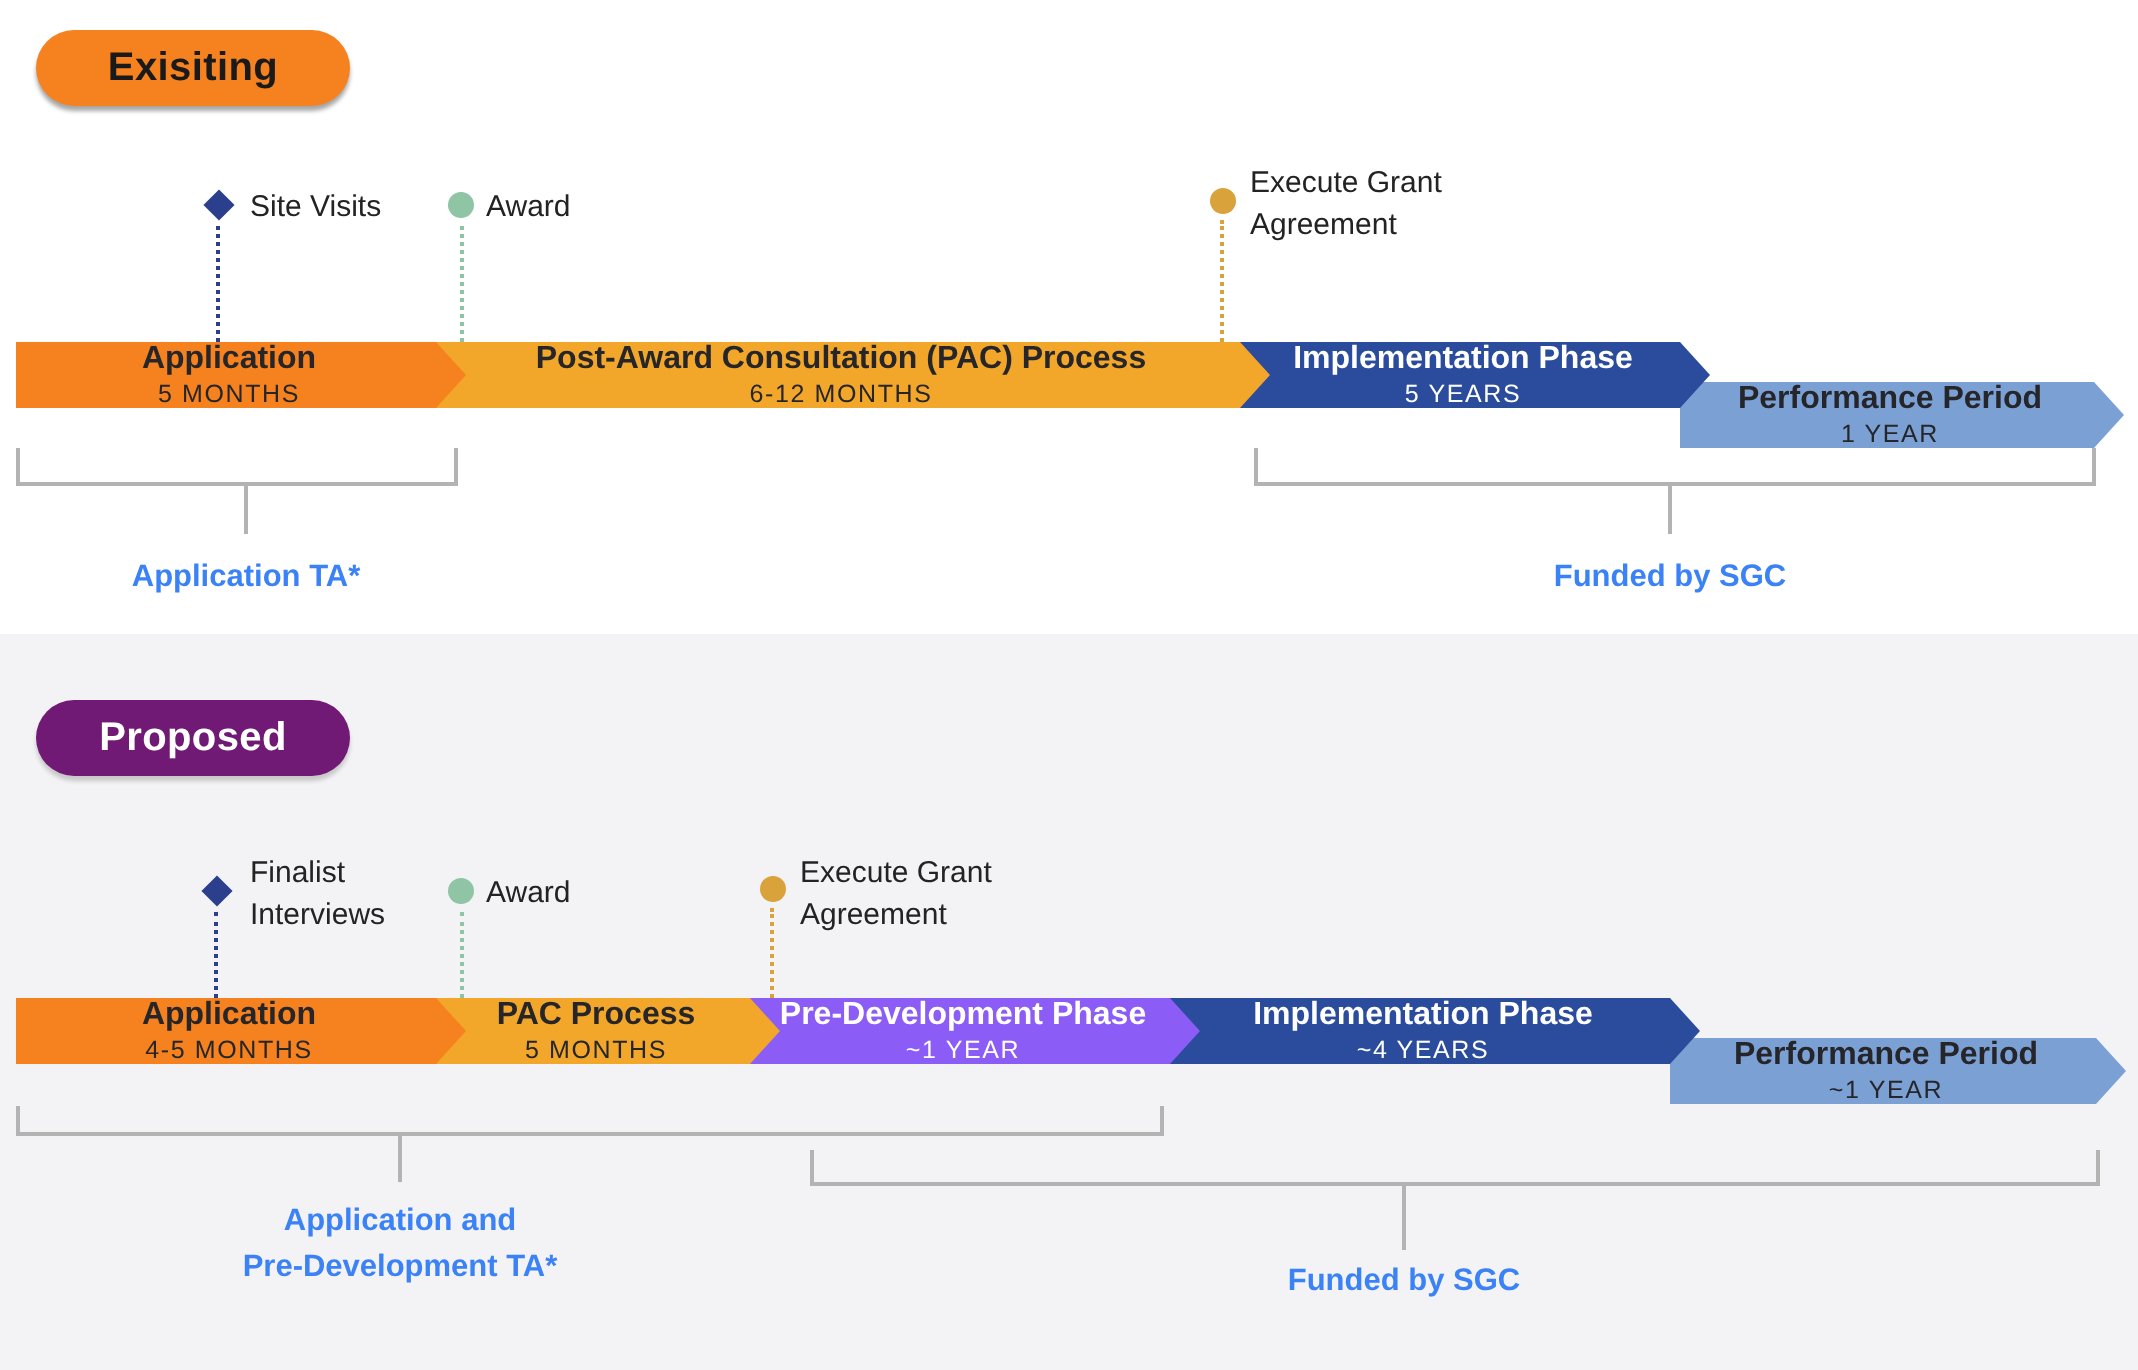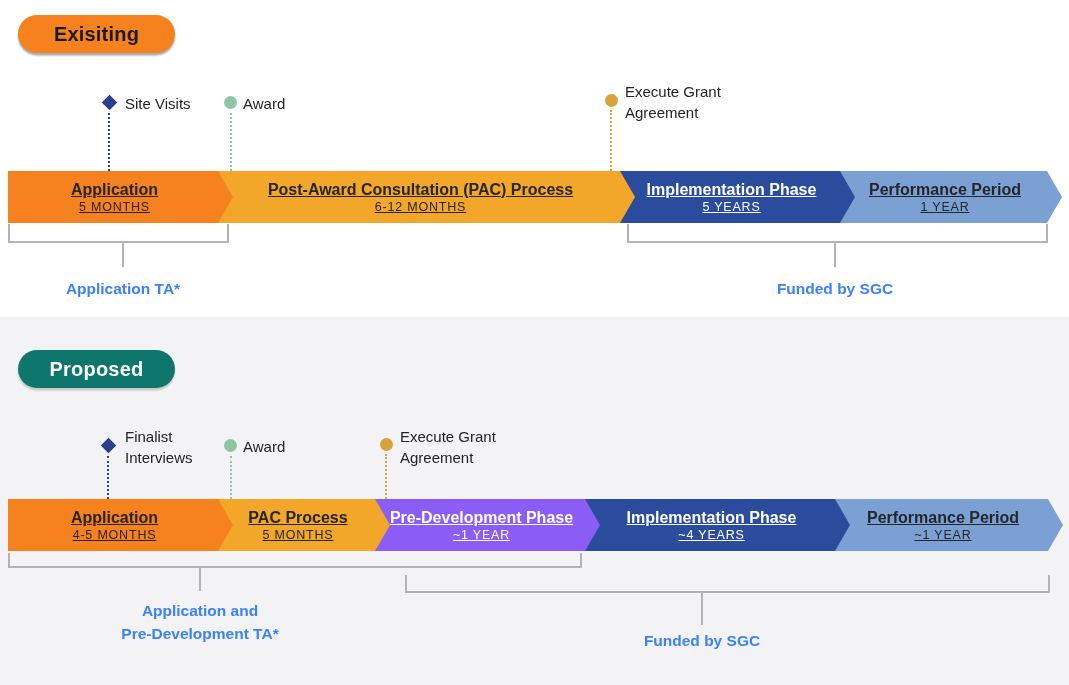--- a/index.html
+++ b/index.html
@@ -5,33 +5,33 @@
   html,body{margin:0;padding:0;}
   body{font-family:"Liberation Sans",sans-serif;background:#ffffff;}
   .canvas{position:relative;width:1069px;height:685px;background:#ffffff;overflow:hidden;}
 
   .gray-panel{position:absolute;left:0;top:317px;width:1069px;height:368px;background:#f3f3f5;}
 
   
   .pill{position:absolute;border-radius:20px;display:flex;align-items:center;justify-content:center;
         font-weight:bold;font-size:20px;letter-spacing:.2px;}
   .pill-orange{background:#f5821f;color:#1a1a1a;box-shadow:0 2.5px 2px rgba(0,0,0,.35);}
-  .pill-blue{background:#0f766e;color:#ffffff;box-shadow:0 2.5px 2px rgba(0,0,0,.18);}
+  .pill-blue{background:#701a75;color:#ffffff;box-shadow:0 2.5px 2px rgba(0,0,0,.18);}
 
   
-  .seg{position:absolute;height:52px;display:flex;flex-direction:column;justify-content:center;
+  .seg{position:absolute;height:33px;display:flex;flex-direction:column;justify-content:center;
        clip-path:polygon(0 0, calc(100% - 15px) 0, 100% 50%, calc(100% - 15px) 100%, 0 100%);
-       padding-right:0;box-sizing:border-box;text-decoration:underline;}
+       padding-right:0;box-sizing:border-box;}
   .seg-inner{display:flex;flex-direction:column;align-items:center;gap:1px;padding-right:12px;}
   .seg-title{font-weight:bold;font-size:16px;line-height:18px;white-space:nowrap;}
   .seg-sub{font-size:12.5px;line-height:14px;letter-spacing:.8px;white-space:nowrap;}
   .seg-orange{background:#f5821f;}
   .seg-gold{background:#f2a72b;}
   .seg-darkblue{background:#2b4c9c;}
-  .seg-lightblue{background:#7aa0d4;}
+  .seg-lightblue{background:#7aa0d4;margin-top:20px;}
   .seg-rust{background:#8b5cf6;}
   .txt-dark{color:#26262a;}
   .txt-light{color:#ffffff;}
 
   
   .diamond{position:absolute;width:11px;height:11px;transform:rotate(45deg);background:#2b3f8c;}
   .dot{position:absolute;border-radius:50%;width:13px;height:13px;}
   .dot-green{background:#8fc4a4;}
   .dot-gold{background:#d9a23b;}
   .marker-label{position:absolute;font-size:15px;line-height:21px;color:#232323;white-space:nowrap;}

